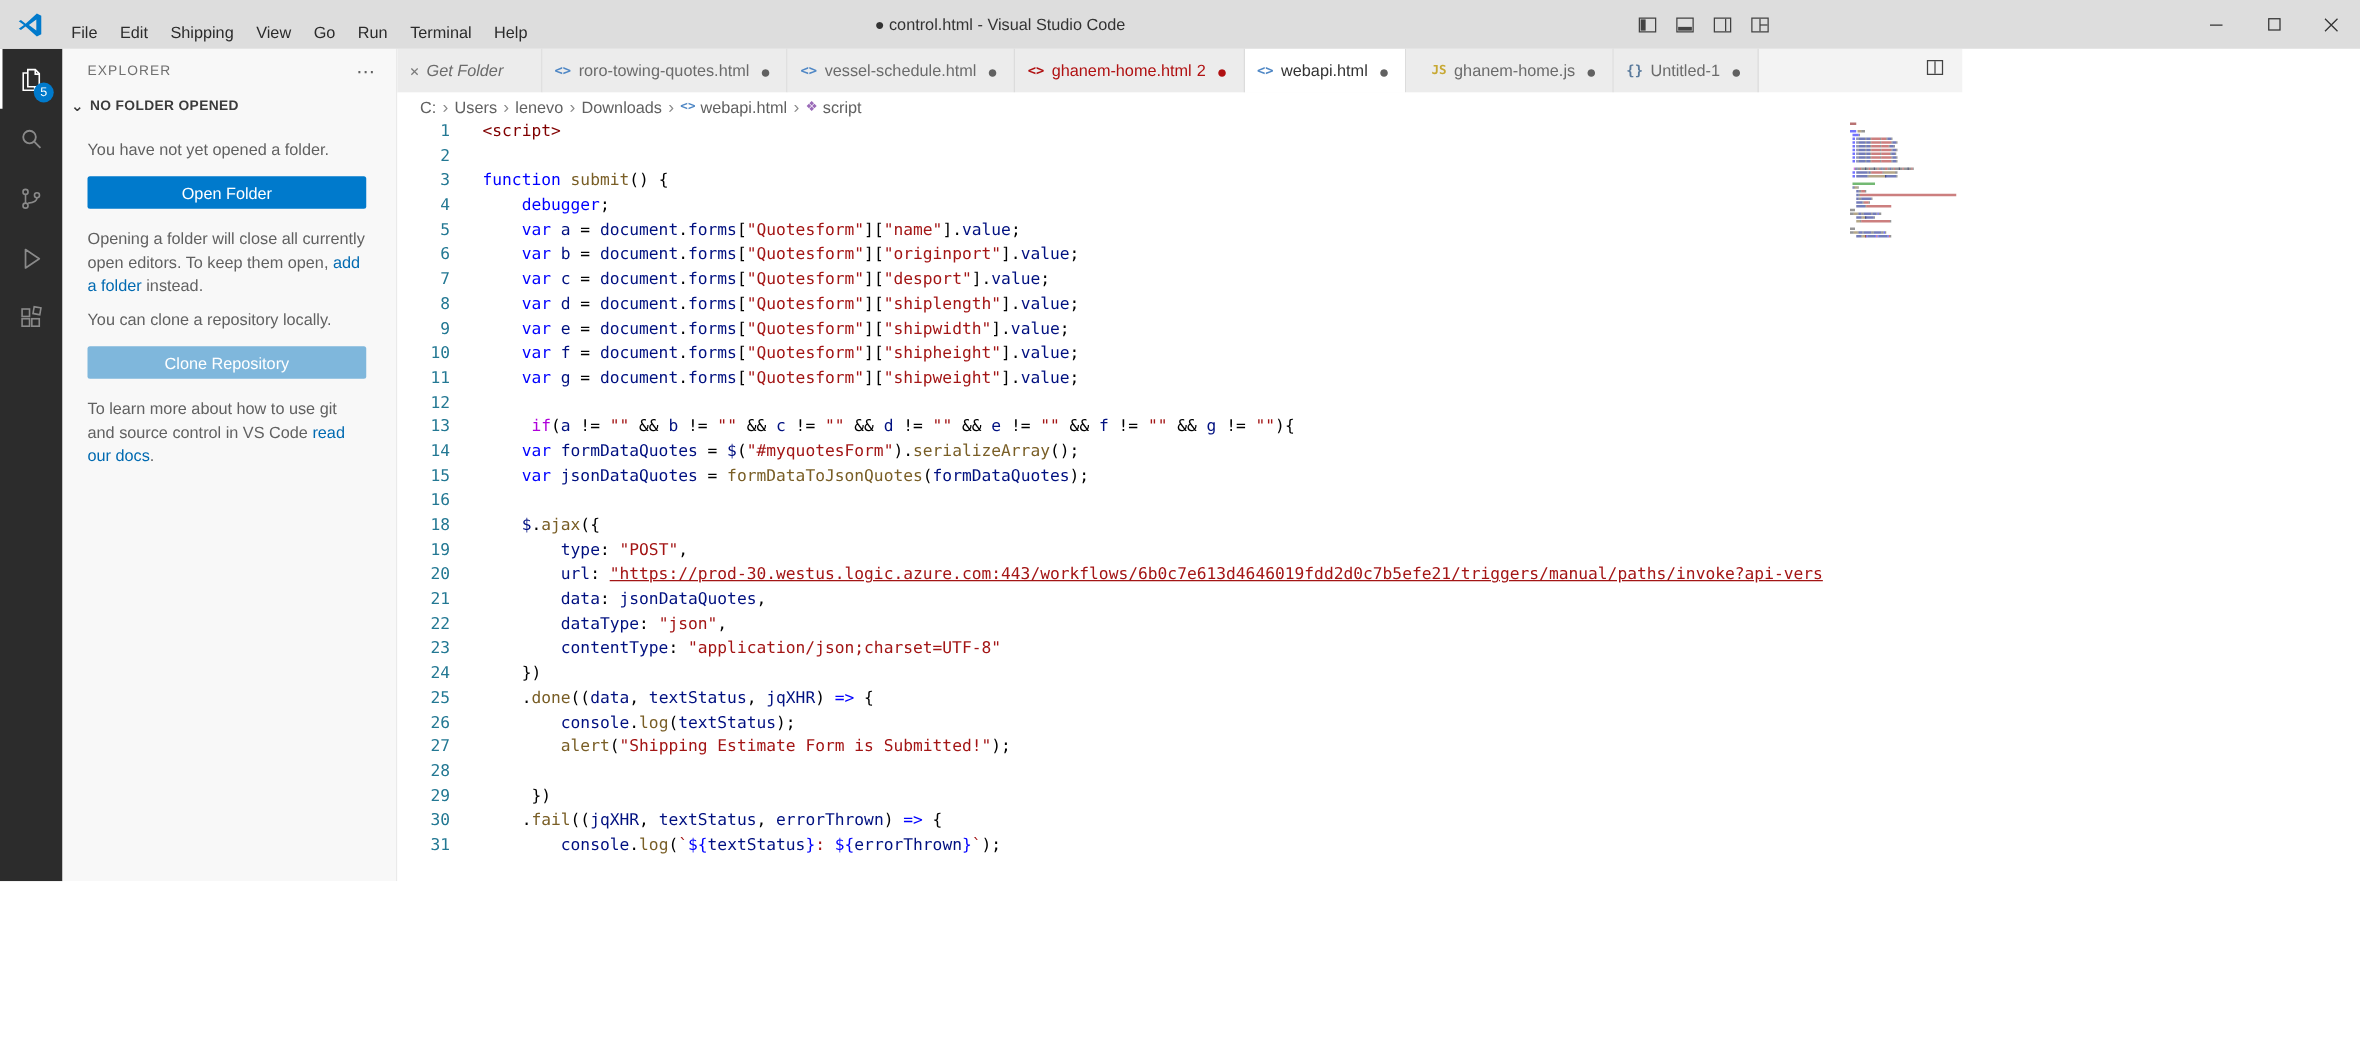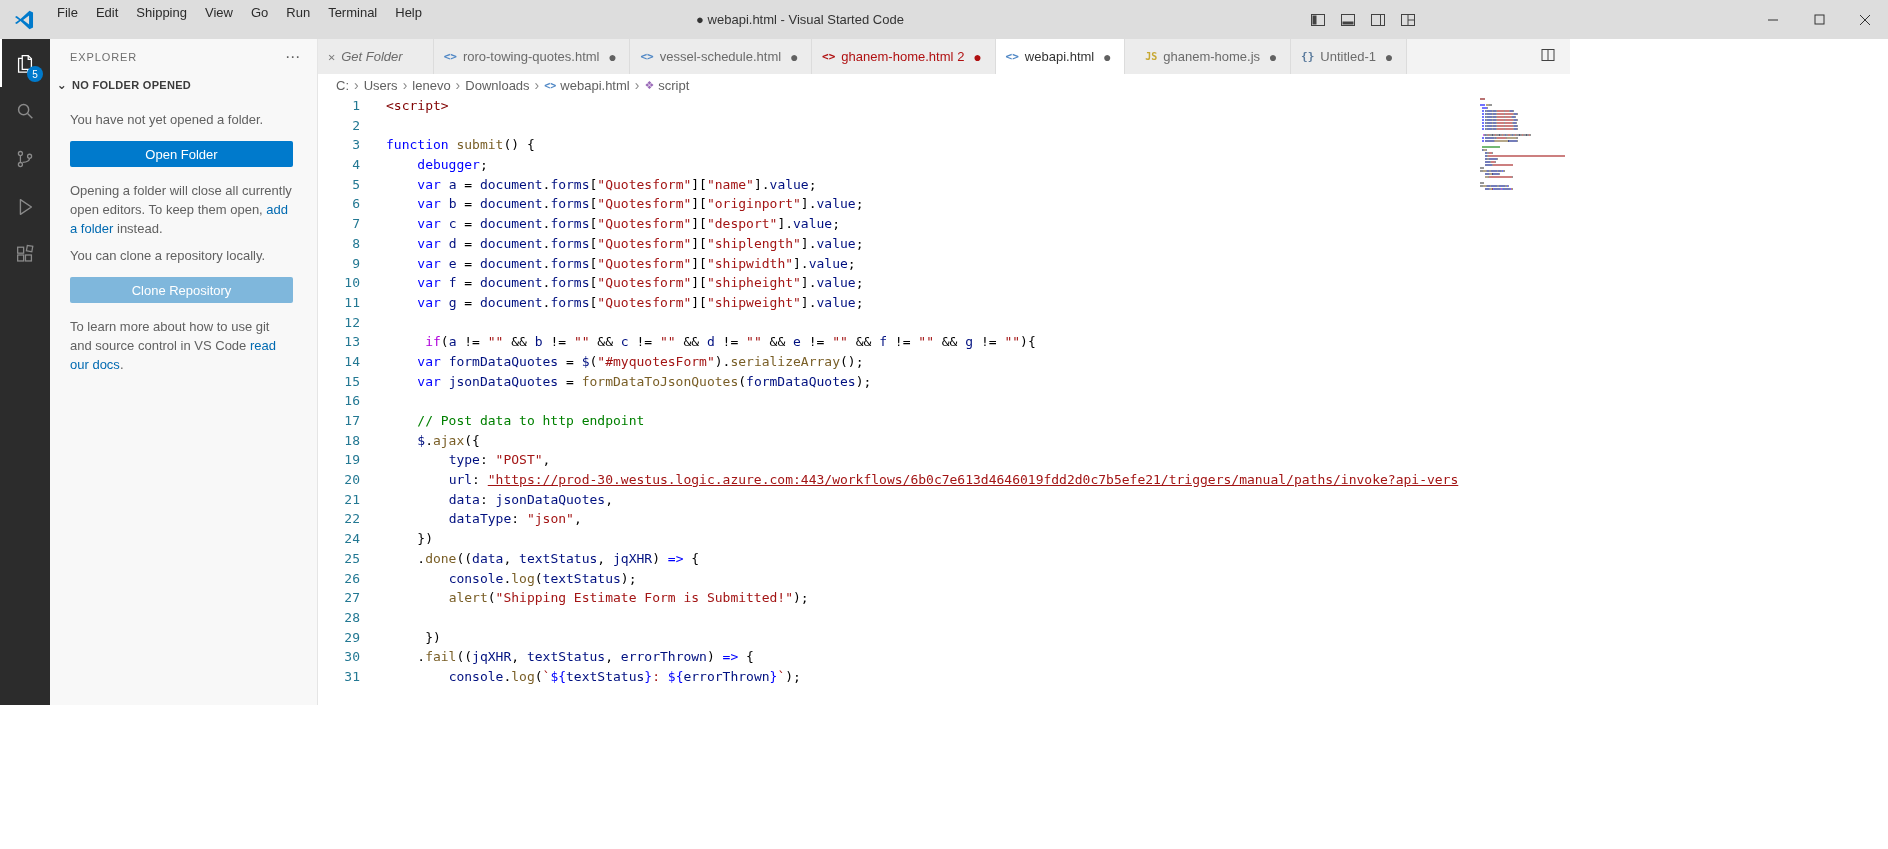--- a/index.html
+++ b/index.html
@@ -3,21 +3,21 @@
 <meta charset="utf-8">
 <style>
   * { box-sizing: border-box; margin: 0; padding: 0; }
   html,body { width:1888px; height:849px; overflow:hidden; background:#fff;
     font-family:"Liberation Sans","DejaVu Sans",sans-serif; }
   .window { width:1888px; height:705px; position:relative; overflow:hidden; background:#fff; }
 
   
   .titlebar { height:39px; background:#dddddd; display:flex; align-items:center; position:relative; }
   .logo { width:48px; display:flex; align-items:center; justify-content:center; }
-  .menubar { display:flex; align-items:flex-start; height:100%; }
+  .menubar { display:flex; align-items:flex-end; height:100%; }
   .menu-item { padding:0 9px; font-size:13px; color:#2b2b2b; height:26px; line-height:26px; border-radius:5px; cursor:default; }
   .window-title { position:absolute; left:800px; transform:translateX(-50%); font-size:13px; color:#333; white-space:nowrap; }
   .layout-icons { position:absolute; left:1310px; top:0; height:39px; display:flex; align-items:center; gap:14px; }
   .layout-icons svg { display:block; }
   .win-controls { position:absolute; right:0; top:0; height:39px; display:flex; }
   .win-btn { width:46px; height:39px; display:flex; align-items:center; justify-content:center; color:#333; }
 
   
   .main { display:flex; height:666px; }
 
@@ -108,21 +108,21 @@
     <div class="menubar">
         <div class="menu-item">File</div>
         <div class="menu-item">Edit</div>
         <div class="menu-item">Shipping</div>
         <div class="menu-item">View</div>
         <div class="menu-item">Go</div>
         <div class="menu-item">Run</div>
         <div class="menu-item">Terminal</div>
         <div class="menu-item">Help</div>
       </div>
-    <div class="window-title">● webapi.html - Visual Started Code</div>
+    <div class="window-title">● control.html - Visual Studio Code</div>
     <div class="layout-icons">
       <span>
         <svg width="16" height="16" viewBox="0 0 16 16">
             <rect x="1.5" y="2.5" width="13" height="11" fill="none" stroke="#424242"></rect>
             <rect x="2.5" y="3.5" width="4" height="9" fill="#424242"></rect>
           </svg>
       </span>
       <span>
         <svg width="16" height="16" viewBox="0 0 16 16">
             <rect x="1.5" y="2.5" width="13" height="11" fill="none" stroke="#424242"></rect>
@@ -310,26 +310,26 @@
             <div class="code-line"><span class="ln">7</span><span class="code-text"><span class="tok-pl">    </span><span class="tok-kw">var</span><span class="tok-pl"> </span><span class="tok-var">c</span><span class="tok-pl"> = </span><span class="tok-var">document</span><span class="tok-pl">.</span><span class="tok-var">forms</span><span class="tok-pl">[</span><span class="tok-str">"Quotesform"</span><span class="tok-pl">][</span><span class="tok-str">"desport"</span><span class="tok-pl">].</span><span class="tok-var">value</span><span class="tok-pl">;</span></span></div>
             <div class="code-line"><span class="ln">8</span><span class="code-text"><span class="tok-pl">    </span><span class="tok-kw">var</span><span class="tok-pl"> </span><span class="tok-var">d</span><span class="tok-pl"> = </span><span class="tok-var">document</span><span class="tok-pl">.</span><span class="tok-var">forms</span><span class="tok-pl">[</span><span class="tok-str">"Quotesform"</span><span class="tok-pl">][</span><span class="tok-str">"shiplength"</span><span class="tok-pl">].</span><span class="tok-var">value</span><span class="tok-pl">;</span></span></div>
             <div class="code-line"><span class="ln">9</span><span class="code-text"><span class="tok-pl">    </span><span class="tok-kw">var</span><span class="tok-pl"> </span><span class="tok-var">e</span><span class="tok-pl"> = </span><span class="tok-var">document</span><span class="tok-pl">.</span><span class="tok-var">forms</span><span class="tok-pl">[</span><span class="tok-str">"Quotesform"</span><span class="tok-pl">][</span><span class="tok-str">"shipwidth"</span><span class="tok-pl">].</span><span class="tok-var">value</span><span class="tok-pl">;</span></span></div>
             <div class="code-line"><span class="ln">10</span><span class="code-text"><span class="tok-pl">    </span><span class="tok-kw">var</span><span class="tok-pl"> </span><span class="tok-var">f</span><span class="tok-pl"> = </span><span class="tok-var">document</span><span class="tok-pl">.</span><span class="tok-var">forms</span><span class="tok-pl">[</span><span class="tok-str">"Quotesform"</span><span class="tok-pl">][</span><span class="tok-str">"shipheight"</span><span class="tok-pl">].</span><span class="tok-var">value</span><span class="tok-pl">;</span></span></div>
             <div class="code-line"><span class="ln">11</span><span class="code-text"><span class="tok-pl">    </span><span class="tok-kw">var</span><span class="tok-pl"> </span><span class="tok-var">g</span><span class="tok-pl"> = </span><span class="tok-var">document</span><span class="tok-pl">.</span><span class="tok-var">forms</span><span class="tok-pl">[</span><span class="tok-str">"Quotesform"</span><span class="tok-pl">][</span><span class="tok-str">"shipweight"</span><span class="tok-pl">].</span><span class="tok-var">value</span><span class="tok-pl">;</span></span></div>
             <div class="code-line"><span class="ln">12</span><span class="code-text"></span></div>
             <div class="code-line"><span class="ln">13</span><span class="code-text"><span class="tok-pl">     </span><span class="tok-ctl">if</span><span class="tok-pl">(</span><span class="tok-var">a</span><span class="tok-pl"> != </span><span class="tok-str">""</span><span class="tok-pl"> &amp;&amp; </span><span class="tok-var">b</span><span class="tok-pl"> != </span><span class="tok-str">""</span><span class="tok-pl"> &amp;&amp; </span><span class="tok-var">c</span><span class="tok-pl"> != </span><span class="tok-str">""</span><span class="tok-pl"> &amp;&amp; </span><span class="tok-var">d</span><span class="tok-pl"> != </span><span class="tok-str">""</span><span class="tok-pl"> &amp;&amp; </span><span class="tok-var">e</span><span class="tok-pl"> != </span><span class="tok-str">""</span><span class="tok-pl"> &amp;&amp; </span><span class="tok-var">f</span><span class="tok-pl"> != </span><span class="tok-str">""</span><span class="tok-pl"> &amp;&amp; </span><span class="tok-var">g</span><span class="tok-pl"> != </span><span class="tok-str">""</span><span class="tok-pl">){</span></span></div>
             <div class="code-line"><span class="ln">14</span><span class="code-text"><span class="tok-pl">    </span><span class="tok-kw">var</span><span class="tok-pl"> </span><span class="tok-var">formDataQuotes</span><span class="tok-pl"> = </span><span class="tok-var">$</span><span class="tok-pl">(</span><span class="tok-str">"#myquotesForm"</span><span class="tok-pl">).</span><span class="tok-fn">serializeArray</span><span class="tok-pl">();</span></span></div>
             <div class="code-line"><span class="ln">15</span><span class="code-text"><span class="tok-pl">    </span><span class="tok-kw">var</span><span class="tok-pl"> </span><span class="tok-var">jsonDataQuotes</span><span class="tok-pl"> = </span><span class="tok-fn">formDataToJsonQuotes</span><span class="tok-pl">(</span><span class="tok-var">formDataQuotes</span><span class="tok-pl">);</span></span></div>
             <div class="code-line"><span class="ln">16</span><span class="code-text"></span></div>
-            <div class="code-line"><span class="ln">17</span><span class="code-text"><span class="tok-pl">    </span><span class="tok-cm">// Post data to http endpoint</span></span></div>
             <div class="code-line"><span class="ln">18</span><span class="code-text"><span class="tok-pl">    </span><span class="tok-var">$</span><span class="tok-pl">.</span><span class="tok-fn">ajax</span><span class="tok-pl">({</span></span></div>
             <div class="code-line"><span class="ln">19</span><span class="code-text"><span class="tok-pl">        </span><span class="tok-var">type</span><span class="tok-pl">: </span><span class="tok-str">"POST"</span><span class="tok-pl">,</span></span></div>
             <div class="code-line"><span class="ln">20</span><span class="code-text"><span class="tok-pl">        </span><span class="tok-var">url</span><span class="tok-pl">: </span><span class="tok-url">"https://prod-30.westus.logic.azure.com:443/workflows/6b0c7e613d4646019fdd2d0c7b5efe21/triggers/manual/paths/invoke?api-vers</span></span></div>
             <div class="code-line"><span class="ln">21</span><span class="code-text"><span class="tok-pl">        </span><span class="tok-var">data</span><span class="tok-pl">: </span><span class="tok-var">jsonDataQuotes</span><span class="tok-pl">,</span></span></div>
             <div class="code-line"><span class="ln">22</span><span class="code-text"><span class="tok-pl">        </span><span class="tok-var">dataType</span><span class="tok-pl">: </span><span class="tok-str">"json"</span><span class="tok-pl">,</span></span></div>
+            <div class="code-line"><span class="ln">23</span><span class="code-text"><span class="tok-pl">        </span><span class="tok-var">contentType</span><span class="tok-pl">: </span><span class="tok-str">"application/json;charset=UTF-8"</span></span></div>
             <div class="code-line"><span class="ln">24</span><span class="code-text"><span class="tok-pl">    })</span></span></div>
             <div class="code-line"><span class="ln">25</span><span class="code-text"><span class="tok-pl">    .</span><span class="tok-fn">done</span><span class="tok-pl">((</span><span class="tok-var">data</span><span class="tok-pl">, </span><span class="tok-var">textStatus</span><span class="tok-pl">, </span><span class="tok-var">jqXHR</span><span class="tok-pl">) </span><span class="tok-kw">=&gt;</span><span class="tok-pl"> {</span></span></div>
             <div class="code-line"><span class="ln">26</span><span class="code-text"><span class="tok-pl">        </span><span class="tok-var">console</span><span class="tok-pl">.</span><span class="tok-fn">log</span><span class="tok-pl">(</span><span class="tok-var">textStatus</span><span class="tok-pl">);</span></span></div>
             <div class="code-line"><span class="ln">27</span><span class="code-text"><span class="tok-pl">        </span><span class="tok-fn">alert</span><span class="tok-pl">(</span><span class="tok-str">"Shipping Estimate Form is Submitted!"</span><span class="tok-pl">);</span></span></div>
             <div class="code-line"><span class="ln">28</span><span class="code-text"></span></div>
             <div class="code-line"><span class="ln">29</span><span class="code-text"><span class="tok-pl">     })</span></span></div>
             <div class="code-line"><span class="ln">30</span><span class="code-text"><span class="tok-pl">    .</span><span class="tok-fn">fail</span><span class="tok-pl">((</span><span class="tok-var">jqXHR</span><span class="tok-pl">, </span><span class="tok-var">textStatus</span><span class="tok-pl">, </span><span class="tok-var">errorThrown</span><span class="tok-pl">) </span><span class="tok-kw">=&gt;</span><span class="tok-pl"> {</span></span></div>
             <div class="code-line"><span class="ln">31</span><span class="code-text"><span class="tok-pl">        </span><span class="tok-var">console</span><span class="tok-pl">.</span><span class="tok-fn">log</span><span class="tok-pl">(</span><span class="tok-str">`</span><span class="tok-kw">${</span><span class="tok-var">textStatus</span><span class="tok-kw">}</span><span class="tok-str">: </span><span class="tok-kw">${</span><span class="tok-var">errorThrown</span><span class="tok-kw">}</span><span class="tok-str">`</span><span class="tok-pl">);</span></span></div>
           </div>
         <div class="minimap">

